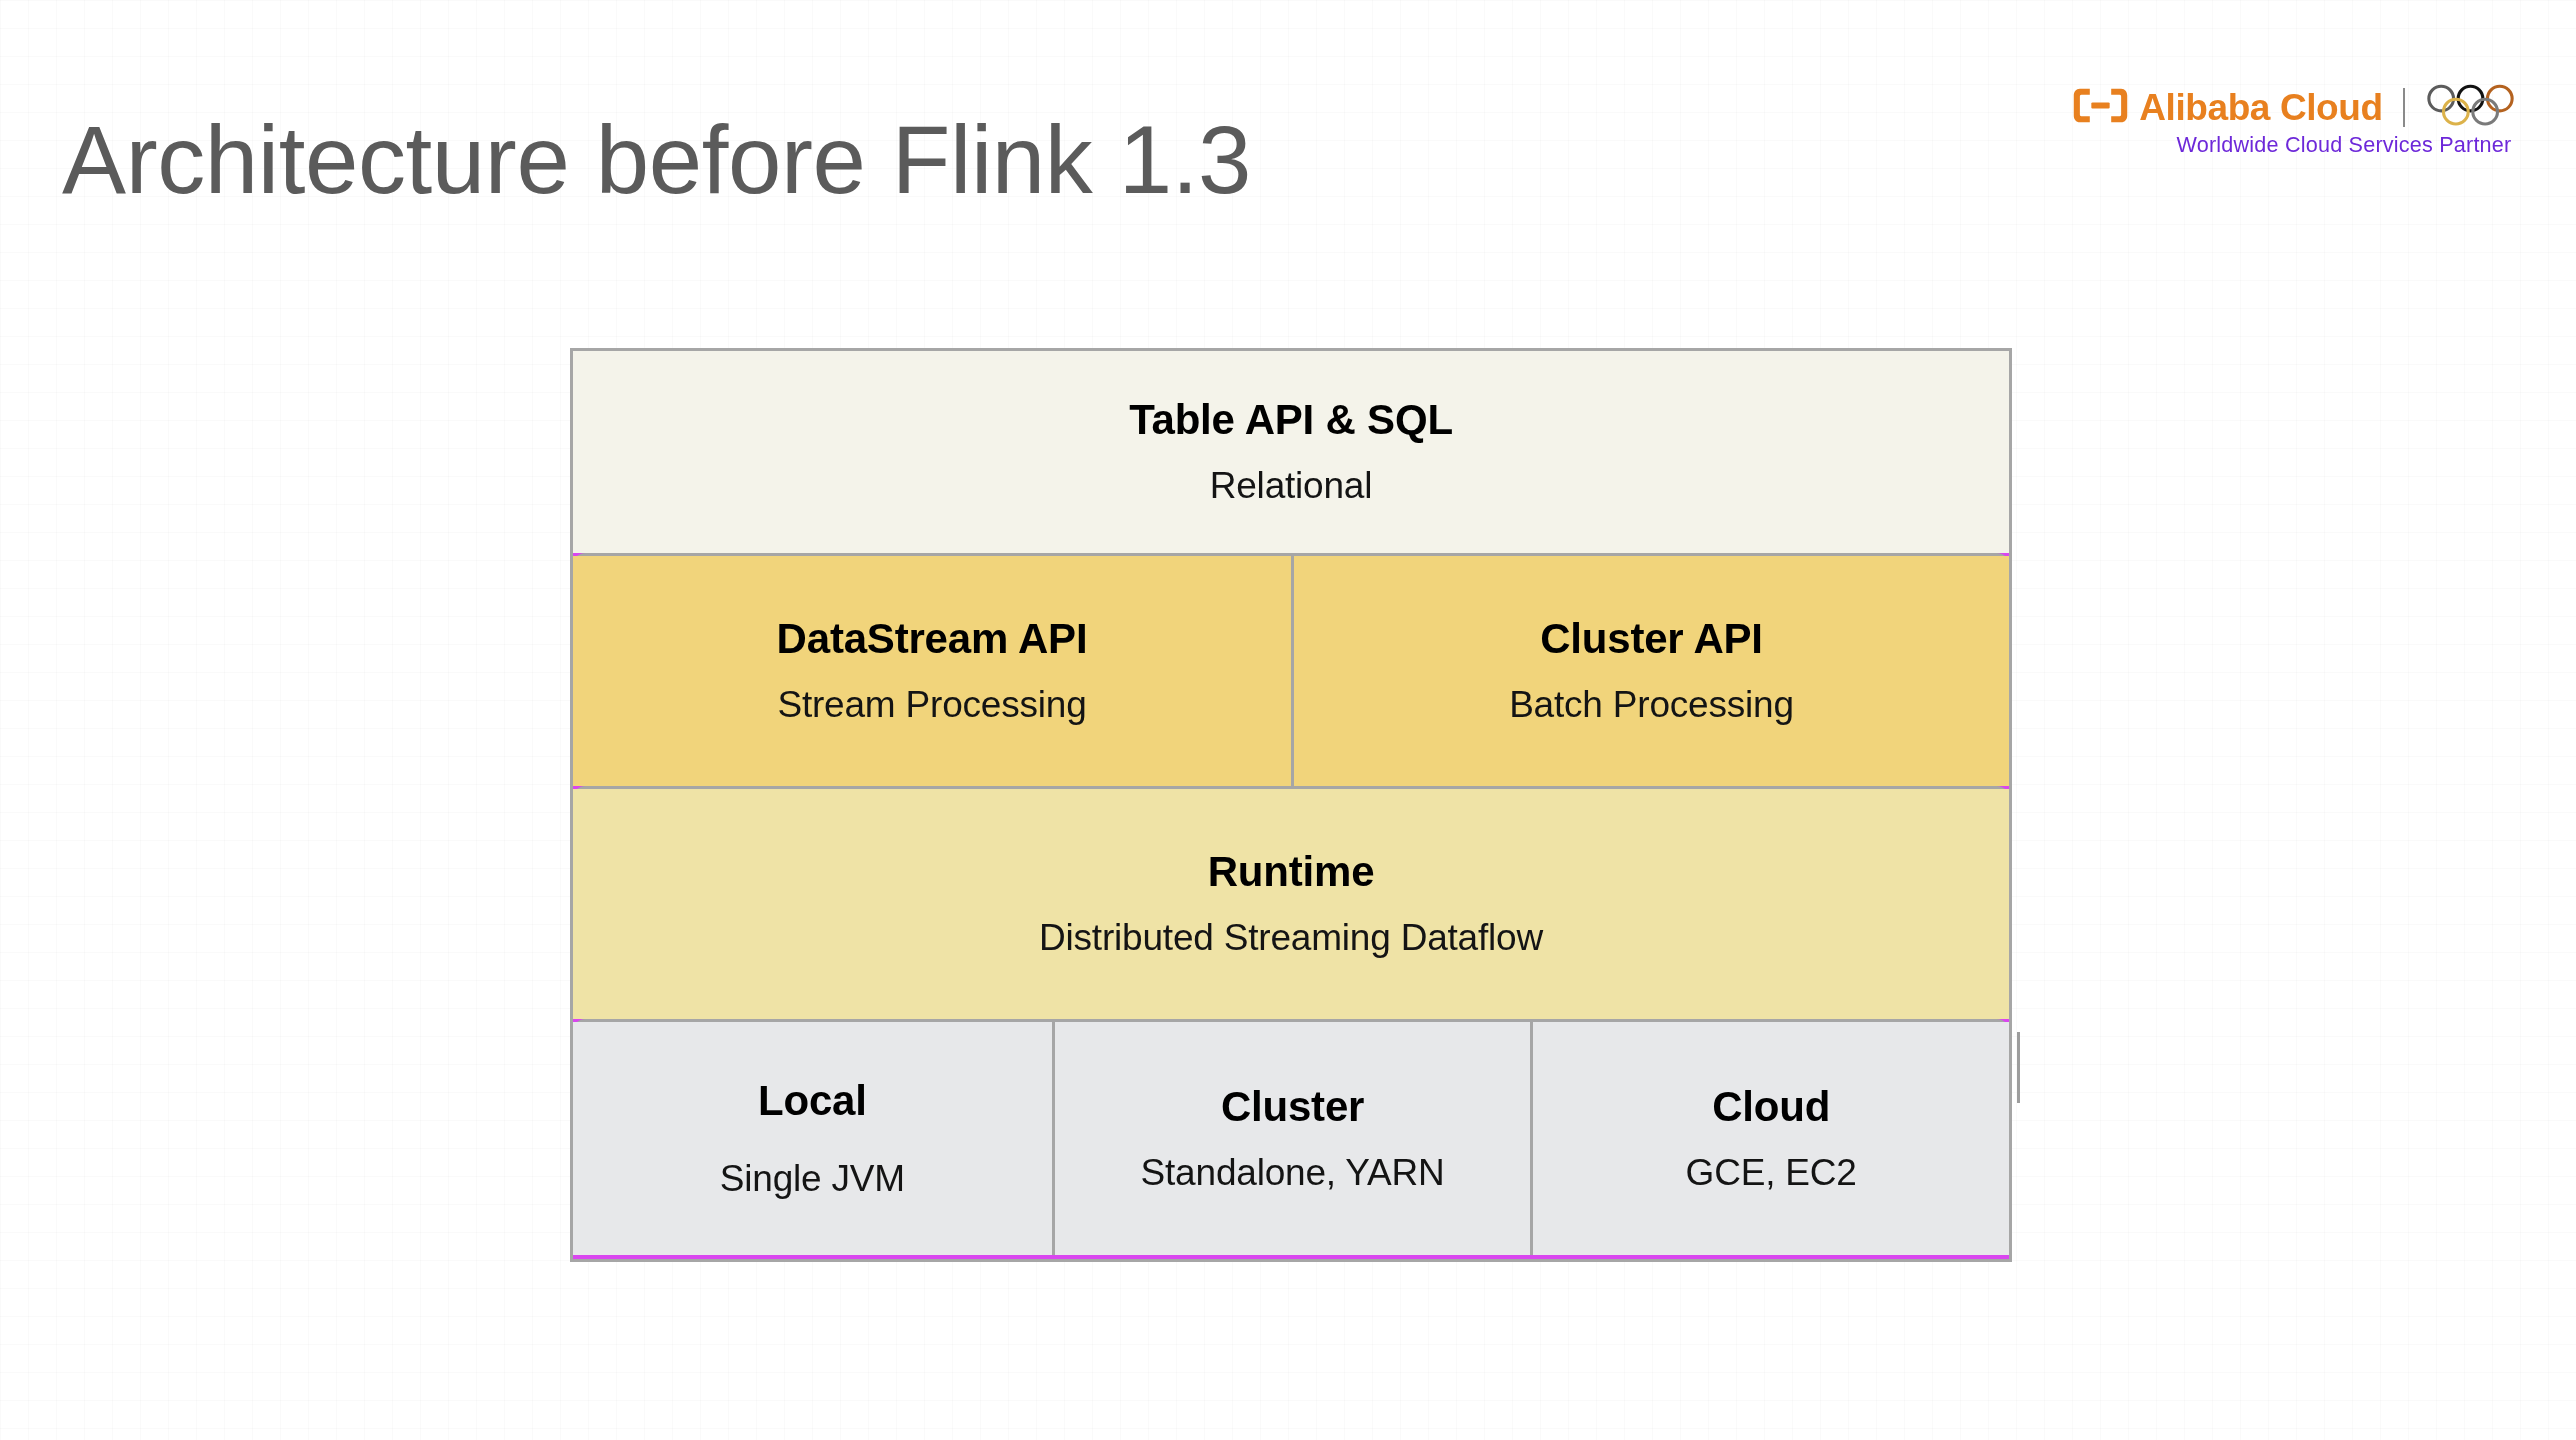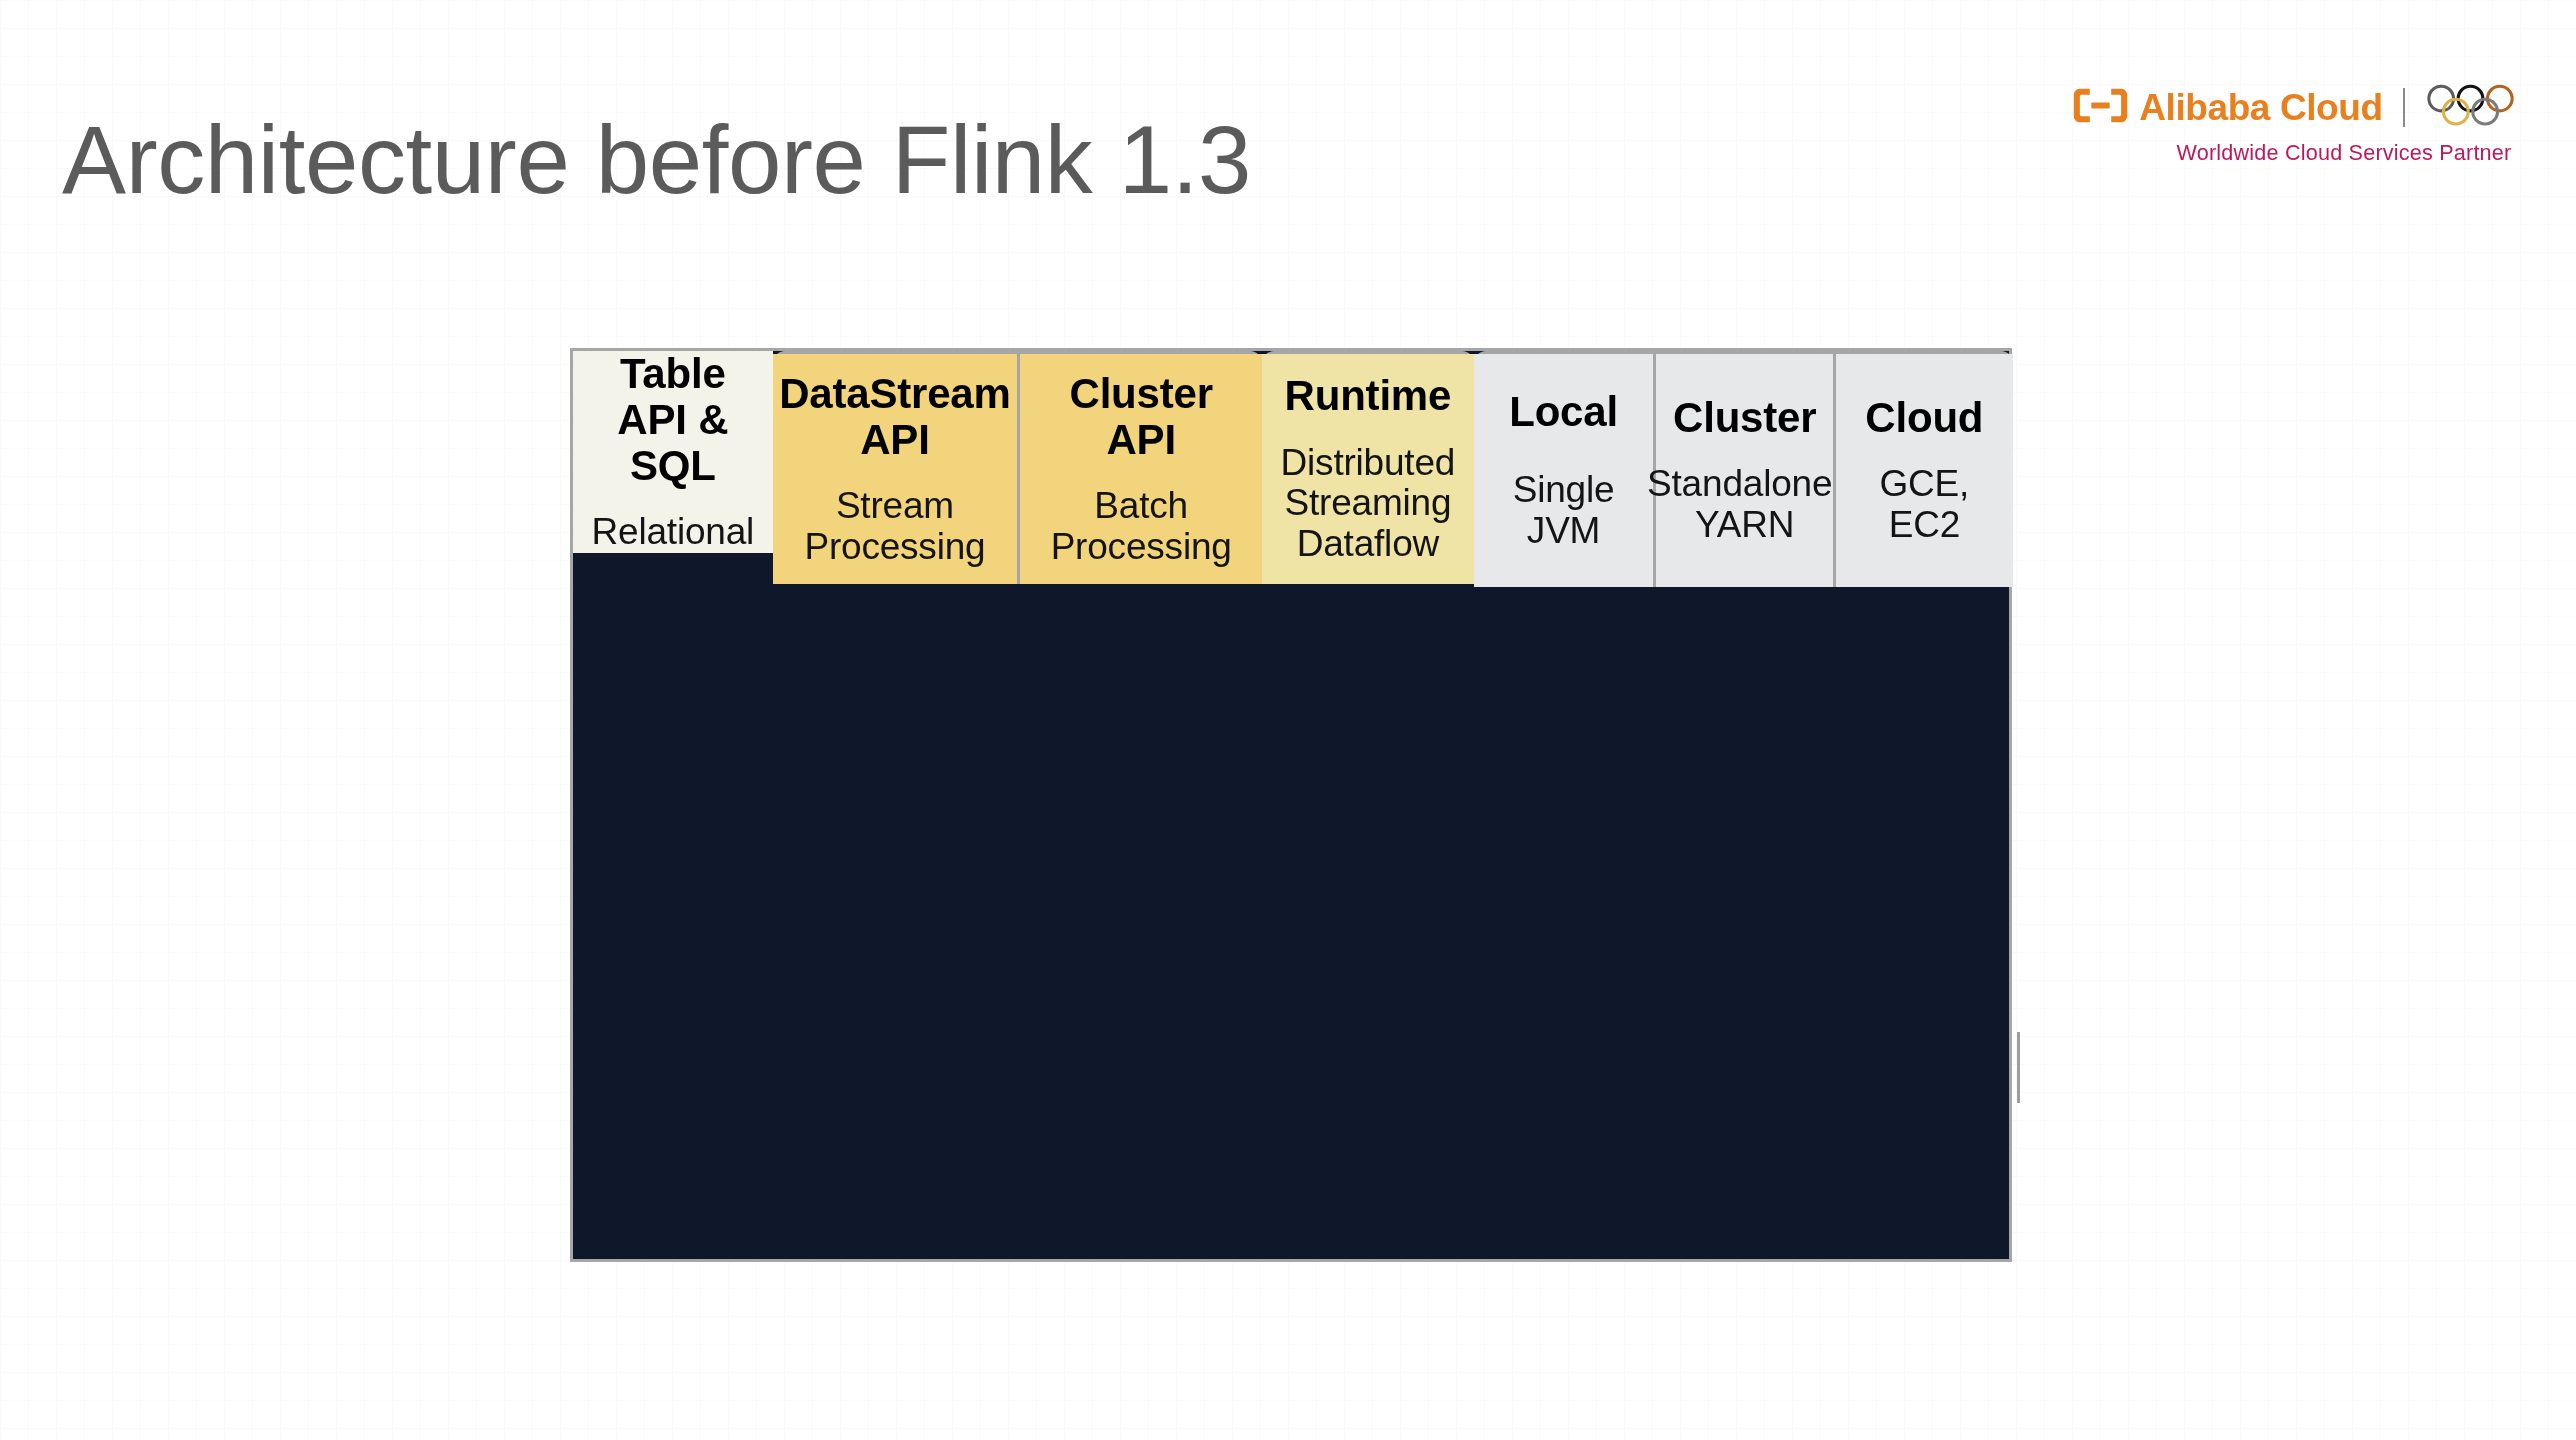--- a/index.html
+++ b/index.html
@@ -63,41 +63,41 @@
     line-height: 1;
     white-space: nowrap;
   }
   .brand-sep {
     width: 2.3px;
     height: 39px;
     background: #8a8a8a;
     margin: 0 4.6px;
   }
   #brand-tagline {
-    margin-top: 9px;
+    margin-top: 1px;
     font-size: 21.6px;
-    color: #be185d;
+    color: #6d28d9;
     letter-spacing: 0.2px;
     text-align: right;
     white-space: nowrap;
     padding-right: 4.6px;
   }
 
   
   #arch-diagram {
     position: absolute;
     left: 570px;
     top: 348px;
     width: 1442px;
     height: 914px;
     box-sizing: border-box;
     border: 3.1px solid #a6a6a6;
-    background: #0f172a;
-    display: flex;
-    flex-direction: row;
+    background: #d946ef;
+    display: flex;
+    flex-direction: column;
   }
   .arch-row {
     display: flex;
     width: 100%;
     box-sizing: border-box;
   }
   .arch-row + .arch-row { border-top: 3.1px solid #a6a6a6; border-radius: 12px; }
 
   .arch-cell {
     box-sizing: border-box;

